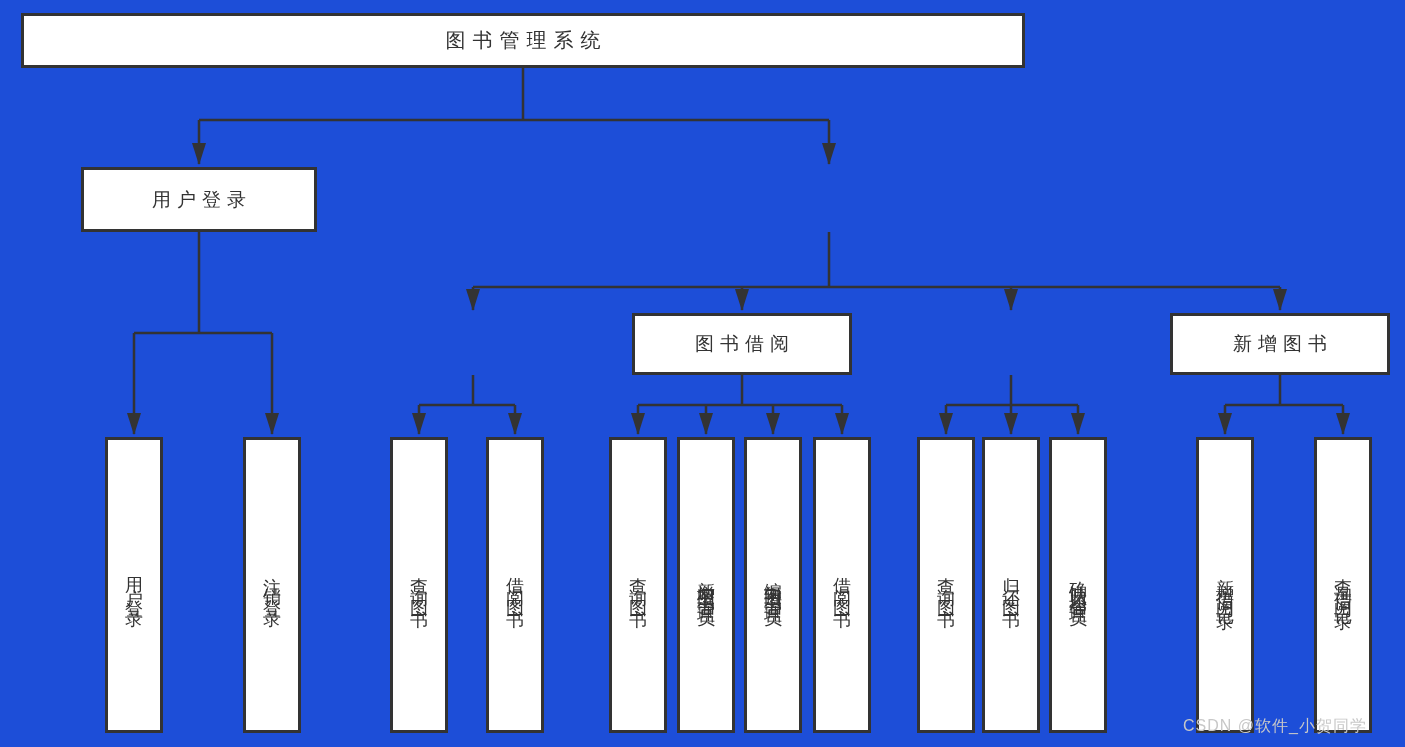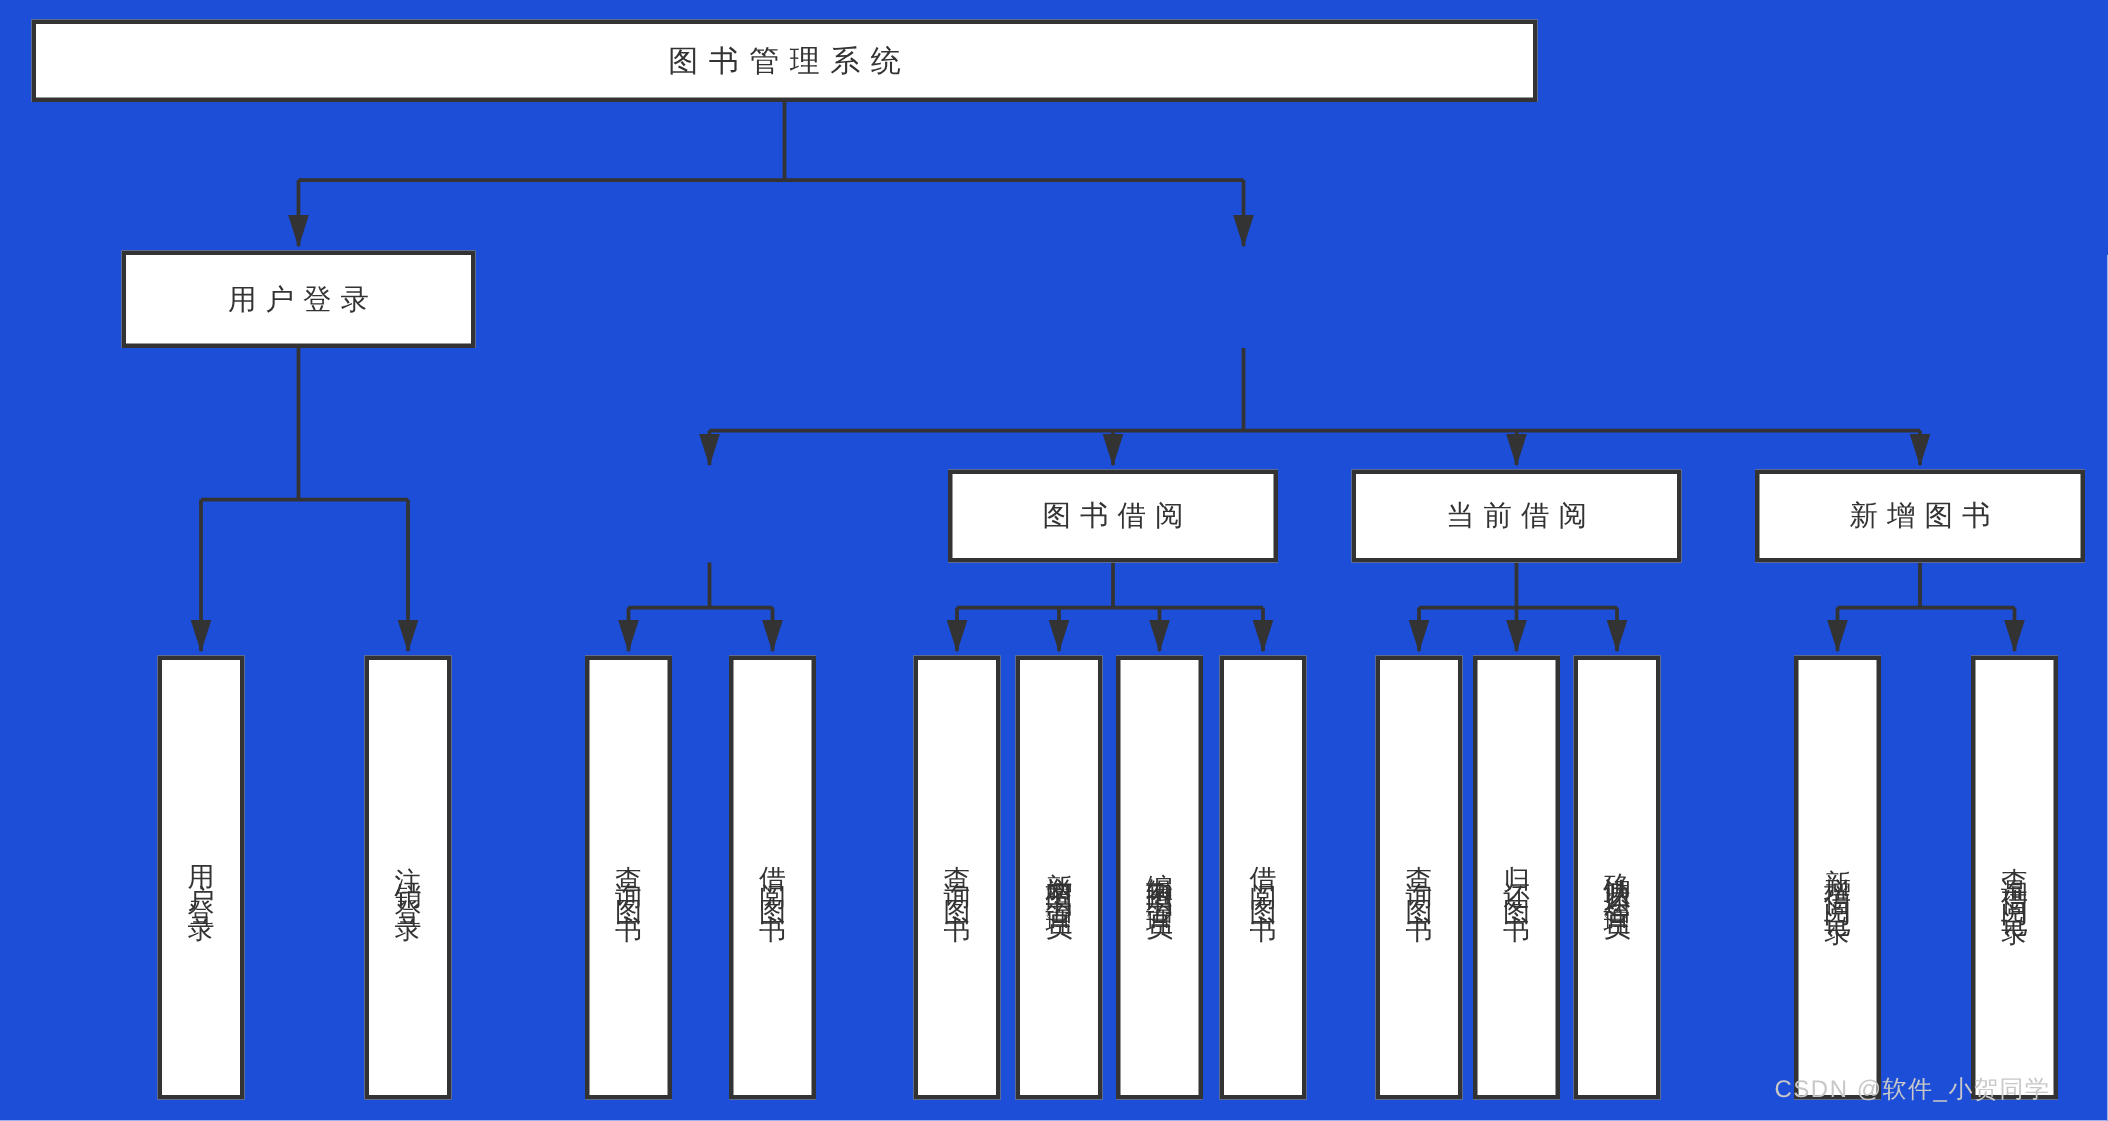--- a/index.html
+++ b/index.html
@@ -104,23 +104,20 @@
     <span>图书管理系统</span>
   </div>
 
   <div class="node hbox" style="left:81px;top:167px;width:236px;height:65px">
     <span>用户登录</span>
   </div>
 
   <div class="node hbox" style="left:632px;top:313px;width:220px;height:62px">
     <span>图书借阅</span>
   </div>
-  <div class="node hbox" style="left:901px;top:313px;width:220px;height:62px">
-    <span>当前借阅</span>
-  </div>
   <div class="node hbox" style="left:1170px;top:313px;width:220px;height:62px">
     <span>新增图书</span>
   </div>
 
   <div class="node vbox" style="left:105px;top:437px;width:58px;height:296px">
     <span>用户登录</span>
   </div>
   <div class="node vbox" style="left:243px;top:437px;width:58px;height:296px">
     <span>注销登录</span>
   </div>

